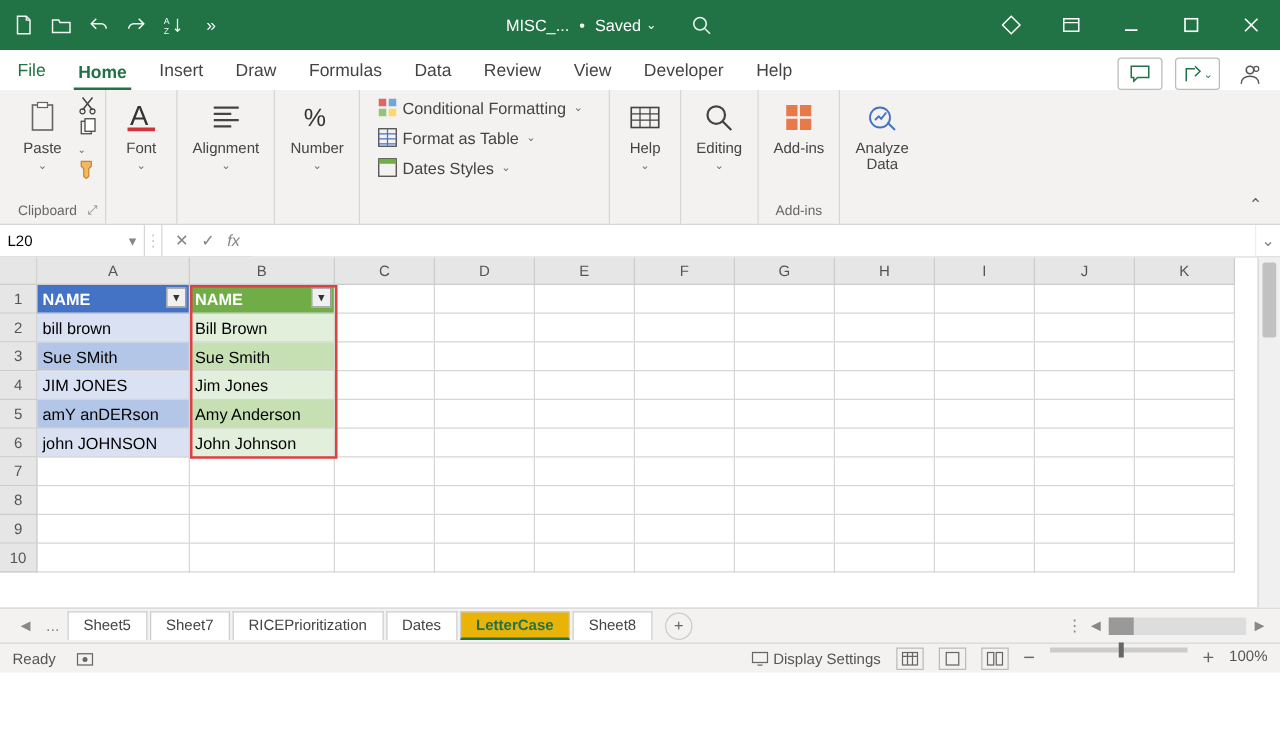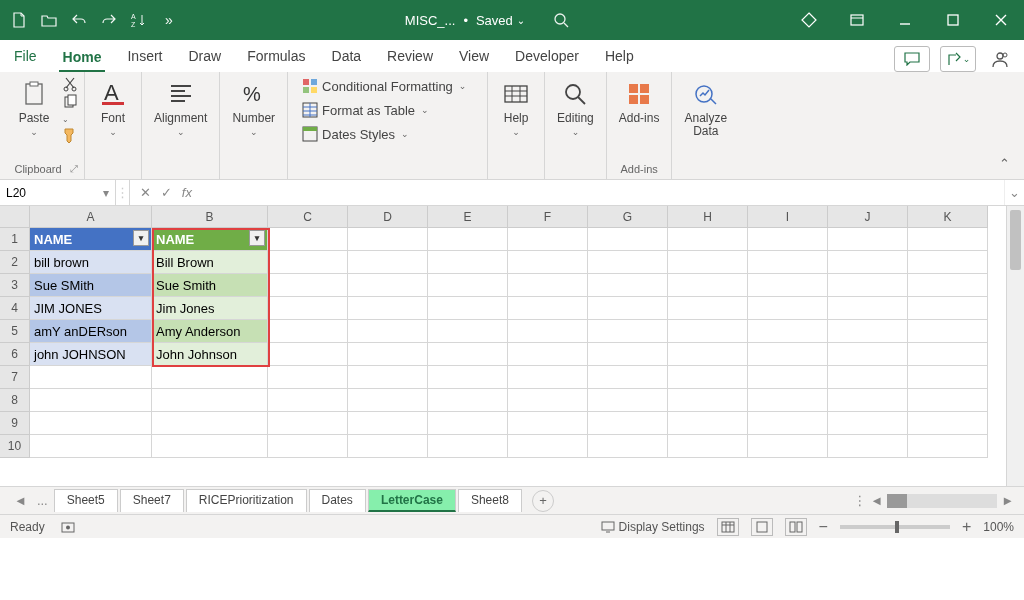--- a/index.html
+++ b/index.html
@@ -64,29 +64,29 @@
 .data-green-d { background:#C6E0B4; }
 .filter-btn { position:absolute; right:2px; top:2px; width:16px; height:16px; background:#f0f0f0; border:1px solid #999; display:flex; align-items:center; justify-content:center; font-size:9px; color:#333; }
 .red-border { position:absolute; border:2.5px solid #e04040; pointer-events:none; }
 .vscroll { width:18px; background:#f0f0f0; border-left:1px solid #d6d6d6; position:relative; }
 .vscroll .thumb { position:absolute; top:4px; left:3px; right:3px; height:60px; background:#c1c1c1; border-radius:2px; }
 
 
 .sheet-tabs { height: 28px; background:#f3f2f1; border-top:1px solid #d6d6d6; display:flex; align-items:center; padding:0 10px; gap:2px; }
 .sheet-tabs .nav { color:#888; padding:0 4px; }
 .sheet-tab { background:#fff; border:1px solid #ccc; border-bottom:none; padding:3px 12px; font-size:12px; color:#444; cursor:pointer; }
-.sheet-tab.active { background:#86efac; color:#217346; font-weight:600; border-bottom:2px solid #217346; }
+.sheet-tab.active { background:#eab308; color:#217346; font-weight:600; border-bottom:2px solid #217346; }
 .sheet-tabs .add { width:22px; height:22px; border:1px solid #ccc; border-radius:50%; display:flex; align-items:center; justify-content:center; color:#666; margin-left:8px; }
 .sheet-tabs .hscroll { margin-left:auto; display:flex; align-items:center; gap:4px; }
 .sheet-tabs .hscroll .bar { width:110px; height:14px; background:#ddd; position:relative; }
 .sheet-tabs .hscroll .bar .th { position:absolute; left:0; width:20px; top:0; bottom:0; background:#999; }
 
 
 .status-bar { height: 24px; background:#f3f2f1; border-top:1px solid #d6d6d6; display:flex; align-items:center; padding:0 10px; font-size:12px; color:#555; gap:16px; }
-.status-bar .right { margin-left:auto; display:flex; align-items:center; gap:12px; }
+.status-bar .right { margin-left:auto; display:flex; gap:12px; }
 .status-bar .viewbtn { width:22px; height:18px; border:1px solid #bbb; display:flex; align-items:center; justify-content:center; }
 .slider { width:110px; height:4px; background:#ccc; position:relative; }
 .slider .knob { position:absolute; left:50%; top:-4px; width:4px; height:12px; background:#666; }
 
 svg { display:block; }
 </style>
 </head>
 <body>
 
 <div class="titlebar">

